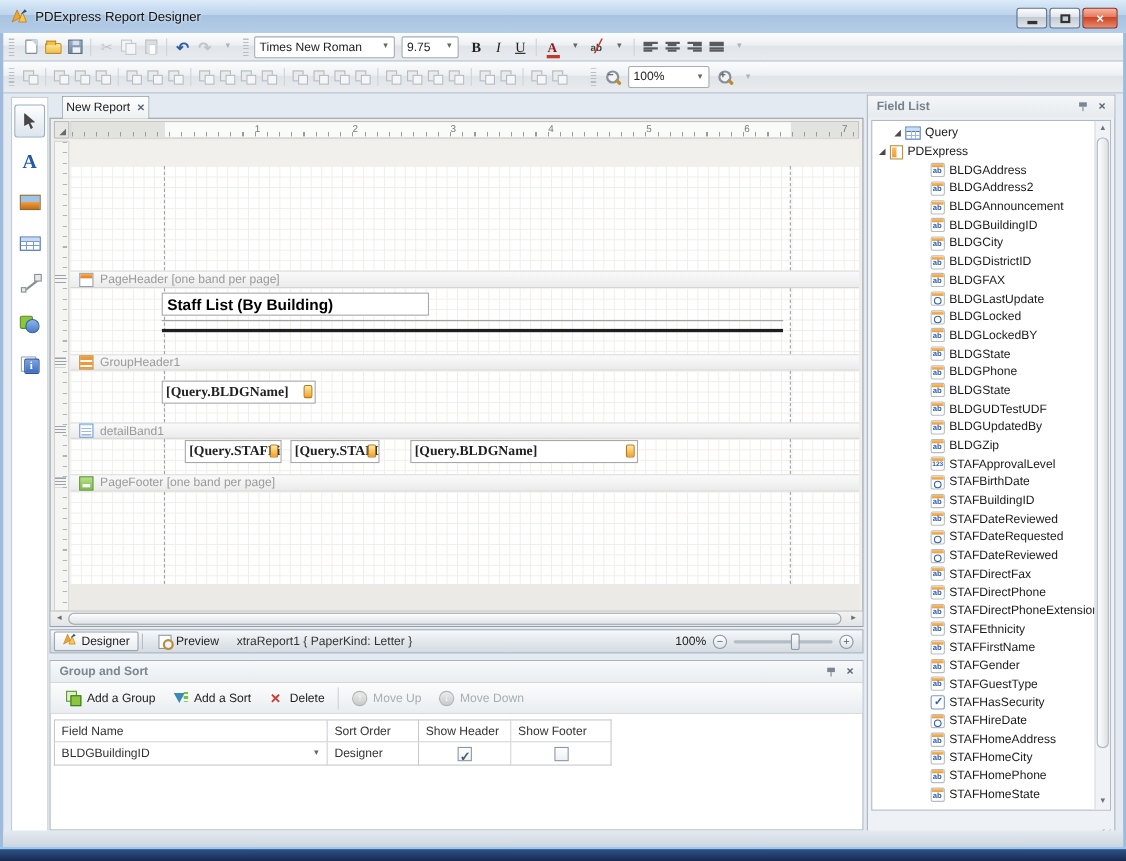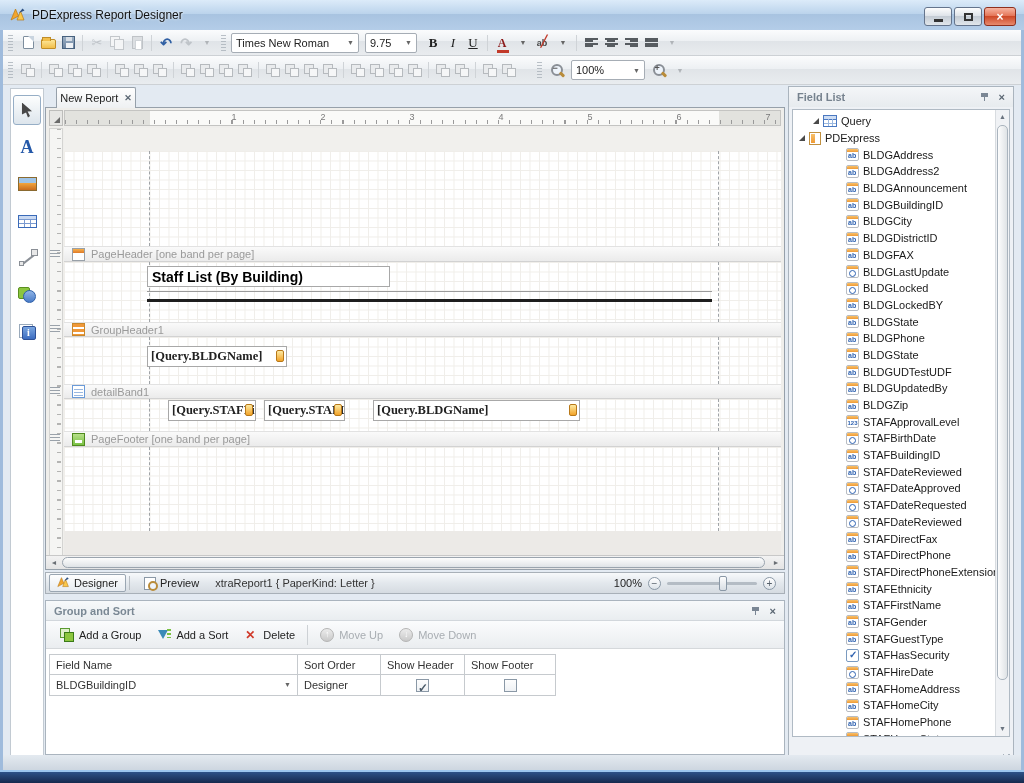--- a/index.html
+++ b/index.html
@@ -795,24 +795,20 @@
             <div class="fl-row fl-field" title="STAFBuildingID">
               <span class="fi ab"></span>
               <span class="fl-text">STAFBuildingID</span>
             </div>
 
             <div class="fl-row fl-field" title="STAFContractType">
               <span class="fi ab"></span>
               <span class="fl-text">STAFDateReviewed</span>
             </div>
 
-            <div class="fl-row fl-field" title="STAFDateApproved">
-              <span class="fi dt"></span>
-              <span class="fl-text">STAFDateApproved</span>
-            </div>
 
             <div class="fl-row fl-field" title="STAFDateRequested">
               <span class="fi dt"></span>
               <span class="fl-text">STAFDateRequested</span>
             </div>
 
             <div class="fl-row fl-field" title="STAFDateReviewed">
               <span class="fi dt"></span>
               <span class="fl-text">STAFDateReviewed</span>
             </div>

